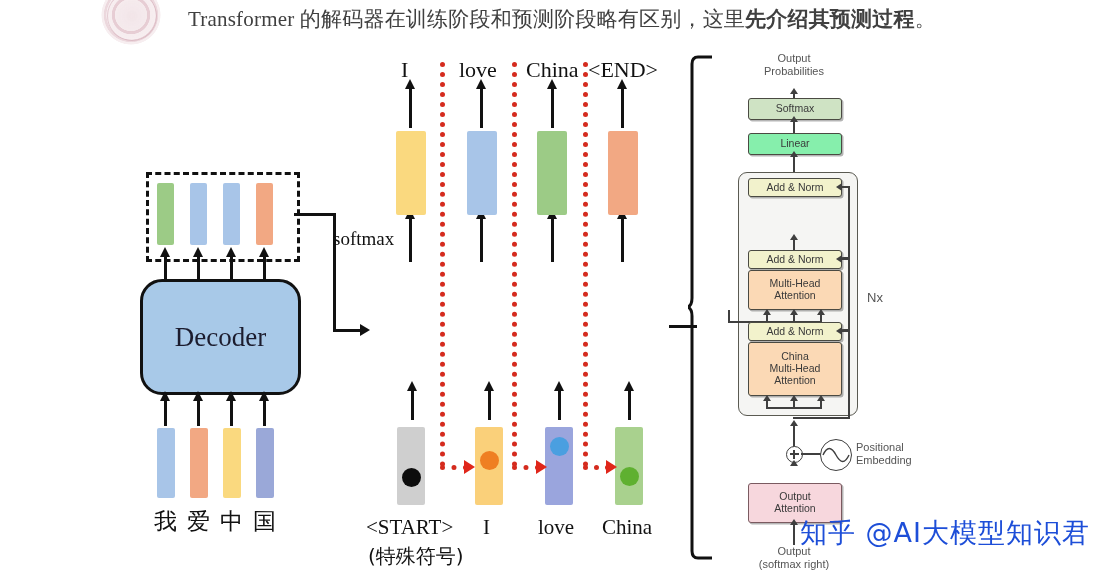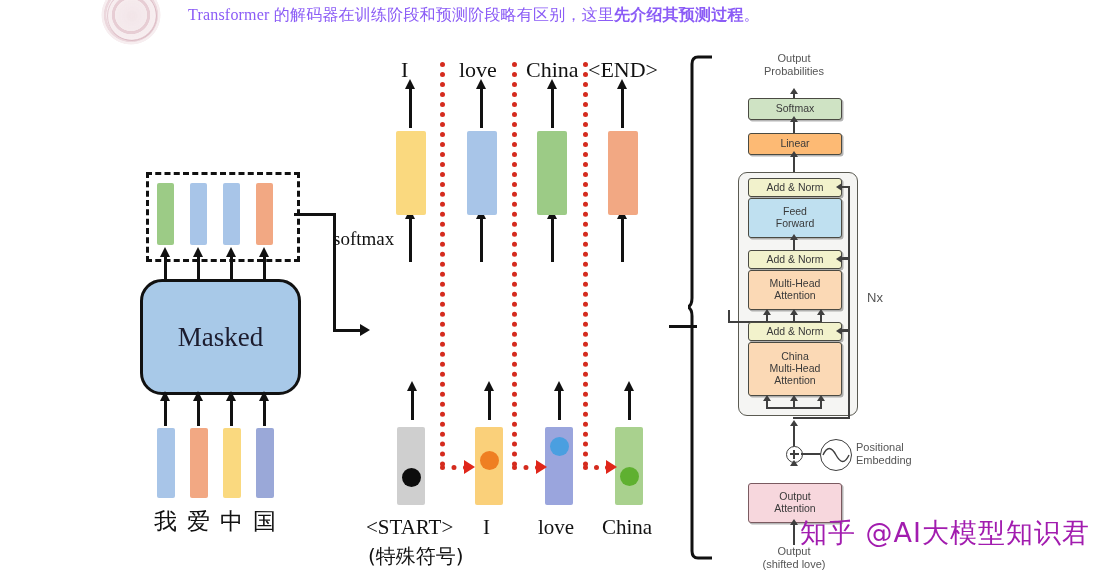--- a/index.html
+++ b/index.html
@@ -24,21 +24,21 @@
   }
   #seal .inner{
     position:absolute;left:22%;top:22%;width:56%;height:56%;border-radius:50%;
     border:1px solid rgba(140,40,70,.35);
     background:radial-gradient(circle,rgba(160,60,85,.10),rgba(255,255,255,0) 70%);
   }
 
   
   #headline{
     left:188px;top:5px;width:830px;
-    font-size:16px;color:#8b5cf6;white-space:nowrap;
+    font-size:21px;color:#404040;white-space:nowrap;
     font-family:"Liberation Serif","DejaVu Serif",serif;
     letter-spacing:.2px;
   }
   #headline b{font-weight:700;}
 
   
   .lbl{font-family:"Liberation Serif","DejaVu Serif",serif;color:#111;white-space:nowrap;}
   .lbl-cn{font-family:"DejaVu Sans","Liberation Sans",sans-serif;color:#111;white-space:nowrap;}
 
   
@@ -127,21 +127,21 @@
     border:1.4px solid #3f3f3f;background:#fff;overflow:hidden;
   }
 
   
   #brace{left:688px;top:55px;width:26px;height:505px;}
 
   
   #wm{
     left:800px;top:515px;
     font-family:"DejaVu Sans","Liberation Sans",sans-serif;
-    font-size:27px;color:#a21caf;white-space:nowrap;letter-spacing:1px;
+    font-size:27px;color:#1d4ed8;white-space:nowrap;letter-spacing:1px;
   }
 </style>
 </head>
 <body>
 
 <div id="stage">
 
   <div class="abs" id="seal">
     <div class="inner"></div>
   </div>
@@ -157,21 +157,21 @@
   <div class="abs bar" style="left:190px;top:183px;width:17px;height:62px;background:#a8c5e8;"></div>
   <div class="abs bar" style="left:223px;top:183px;width:17px;height:62px;background:#a8c5e8;"></div>
   <div class="abs bar" style="left:256px;top:183px;width:17px;height:62px;background:#f2a883;"></div>
 
   <div class="abs arrow-up" style="left:164px;top:256px;height:24px;"></div>
   <div class="abs arrow-up" style="left:197px;top:256px;height:24px;"></div>
   <div class="abs arrow-up" style="left:230px;top:256px;height:24px;"></div>
   <div class="abs arrow-up" style="left:263px;top:256px;height:24px;"></div>
 
   <div class="abs bigbox" style="left:140px;top:279px;width:155px;height:110px;background:#a8c9e8;">
-    <span>Masked</span>
+    <span>Decoder</span>
   </div>
 
   <div class="abs arrow-up" style="left:164px;top:400px;height:26px;"></div>
   <div class="abs arrow-up" style="left:197px;top:400px;height:26px;"></div>
   <div class="abs arrow-up" style="left:230px;top:400px;height:26px;"></div>
   <div class="abs arrow-up" style="left:263px;top:400px;height:26px;"></div>
 
   <div class="abs bar" style="left:157px;top:428px;width:18px;height:70px;background:#a8c5e8;"></div>
   <div class="abs bar" style="left:190px;top:428px;width:18px;height:70px;background:#f2a883;"></div>
   <div class="abs bar" style="left:223px;top:428px;width:18px;height:70px;background:#fad97f;"></div>
@@ -264,37 +264,33 @@
     <div class="tline" style="left:93px;top:52px;width:1.6px;height:22px;"></div>
     <div class="tarrow" style="left:90px;top:48px;"></div>
 
     <div class="tbox" style="left:48px;top:58px;width:92px;height:20px;background:#cfe3c4;">
       <span>Softmax</span>
     </div>
 
     <div class="tline" style="left:93px;top:78px;width:1.6px;height:17px;"></div>
     <div class="tarrow" style="left:90px;top:76px;"></div>
 
-    <div class="tbox" style="left:48px;top:93px;width:92px;height:20px;background:#fdba74;justify-content:center;">
+    <div class="tbox" style="left:48px;top:93px;width:92px;height:20px;background:#86efac;justify-content:center;">
       <span>Linear</span>
     </div>
 
     <div class="tline" style="left:93px;top:113px;width:1.6px;height:20px;"></div>
     <div class="tarrow" style="left:90px;top:111px;"></div>
 
     <div class="rounded-grey" style="left:38px;top:132px;width:118px;height:242px;"></div>
 
     <div class="tbox" style="left:48px;top:138px;width:92px;height:17px;background:#f2f2cc;">
       <span>Add &amp; Norm</span>
     </div>
 
-    <div class="tbox" style="left:48px;top:158px;width:92px;height:38px;background:#bfe0f0;flex-direction:column;">
-      <span>Feed</span>
-      <span>Forward</span>
-    </div>
     <div class="tline" style="left:93px;top:196px;width:1.6px;height:22px;"></div>
     <div class="tarrow" style="left:90px;top:194px;"></div>
 
     <div class="tline" style="left:148px;top:146px;width:1.6px;height:72px;"></div>
     <div class="tline" style="left:93px;top:217px;width:57px;height:1.6px;"></div>
     <div class="tline" style="left:140px;top:146px;width:10px;height:1.6px;"></div>
     <div class="tarrow-l" style="left:136px;top:143px;"></div>
 
     <div class="tbox" style="left:48px;top:210px;width:92px;height:17px;background:#f2f2cc;">
       <span>Add &amp; Norm</span>
@@ -366,19 +362,19 @@
     <div class="tbox" style="left:48px;top:443px;width:92px;height:38px;background:#f7d7dd;border-color:#7a5a60;flex-direction:column;">
       <span>Output</span>
       <span>Attention</span>
     </div>
 
     <div class="tline" style="left:93px;top:481px;width:1.6px;height:24px;"></div>
     <div class="tarrow" style="left:90px;top:479px;"></div>
 
     <div class="tlbl" style="left:33px;top:505px;width:122px;">
       <span>Output</span><br>
-      <span>(shifted love)</span>
+      <span>(softmax right)</span>
     </div>
   </div>
 
   <div class="abs" id="wm">知乎 @AI大模型知识君</div>
 
 </div>
 
 </body></html>

